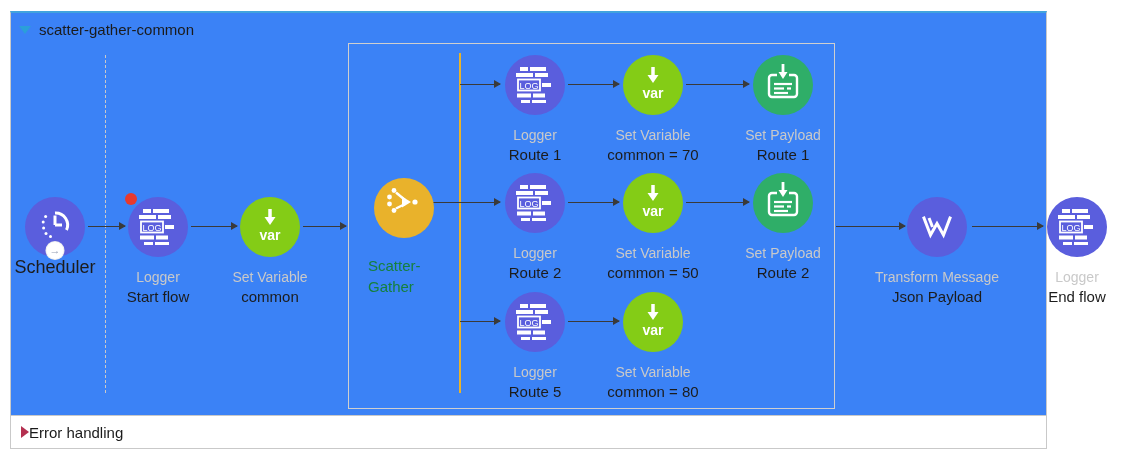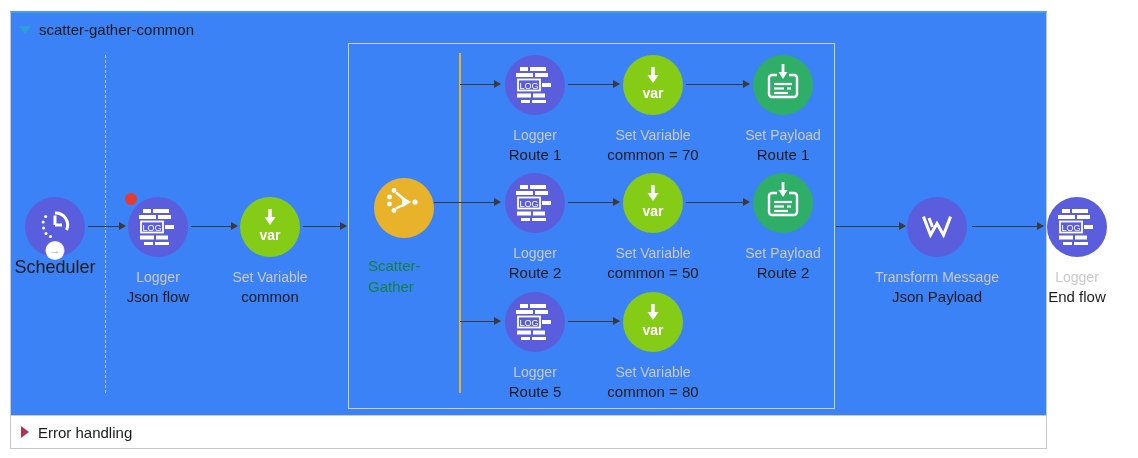--- a/index.html
+++ b/index.html
@@ -7,21 +7,21 @@
           font-family:"Liberation Sans",sans-serif;}
   .flow-container{position:absolute;left:10px;top:11px;width:1037px;height:438px;
           background:#3b82f6;border:1px solid #c9c9c9;border-top:2px solid #42a3dd;box-sizing:border-box;}
   .flow-title{position:absolute;left:8px;top:8px;display:flex;align-items:center;gap:8px;
           font-size:15px;color:#1b1b1b;cursor:default;}
   .tri-down{width:0;height:0;border-left:6px solid transparent;border-right:6px solid transparent;
           border-top:8px solid #2b9fd9;}
   .tri-right{width:0;height:0;border-top:6px solid transparent;border-bottom:6px solid transparent;
           border-left:8px solid #b43050;}
   .error-strip{position:absolute;left:0;right:0;bottom:0;height:33px;border-top:1px solid #c9c9c9;
-          display:flex;align-items:center;gap:9px;padding-left:10px;font-size:15px;color:#1a1a1a;
+          display:flex;align-items:center;padding-left:10px;font-size:15px;color:#1a1a1a;
           background:#fff;box-sizing:border-box;}
   
   .sg-box{position:absolute;left:348px;top:43px;width:485px;height:364px;border:1px solid #cfcfcf;}
   .yellow-line{position:absolute;left:459px;top:53px;width:2px;height:340px;background:#e9b32a;}
   .dashed-line{position:absolute;left:105px;top:55px;height:338px;width:0;border-left:1px dashed #c9c9c9;}
   
   .node{position:absolute;width:140px;display:flex;flex-direction:column;align-items:center;}
   .circle{width:60px;height:60px;border-radius:50%;position:relative;flex:0 0 auto;}
   .purple{background:#5a5edd;}
   .green{background:#84cc16;}
@@ -109,21 +109,21 @@
         <rect x="13" y="24.5" width="22" height="11" fill="none" stroke="#fff" stroke-width="1.8"></rect>
         <text x="24" y="33.5" text-anchor="middle" font-size="9" fill="#fff" font-family="Liberation Sans, sans-serif">LOG</text>
         <rect x="37" y="28" width="9" height="4" fill="#fff"></rect>
         <rect x="12" y="38.5" width="14" height="4" fill="#fff"></rect>
           <rect x="28" y="38.5" width="12" height="4" fill="#fff"></rect>
         <rect x="16" y="45" width="9" height="3" fill="#fff"></rect>
           <rect x="27" y="45" width="14" height="3" fill="#fff"></rect>
       </svg>
     </div>
     <div class="lab-type">Logger</div>
-    <div class="lab-name">Json flow</div>
+    <div class="lab-name">Start flow</div>
   </div>
 
   <div class="node" style="left:200px;top:197px">
     <div class="circle green">
       <svg width="60" height="60" viewBox="0 0 60 60">
         <line x1="30" y1="12" x2="30" y2="21" stroke="#fff" stroke-width="3.5"></line>
         <polygon points="24.5,20 35.5,20 30,28" fill="#fff"></polygon>
         <text x="30" y="43" text-anchor="middle" font-size="14" font-weight="bold" fill="#fff" font-family="Liberation Sans, sans-serif">var</text>
       </svg>
     </div>

